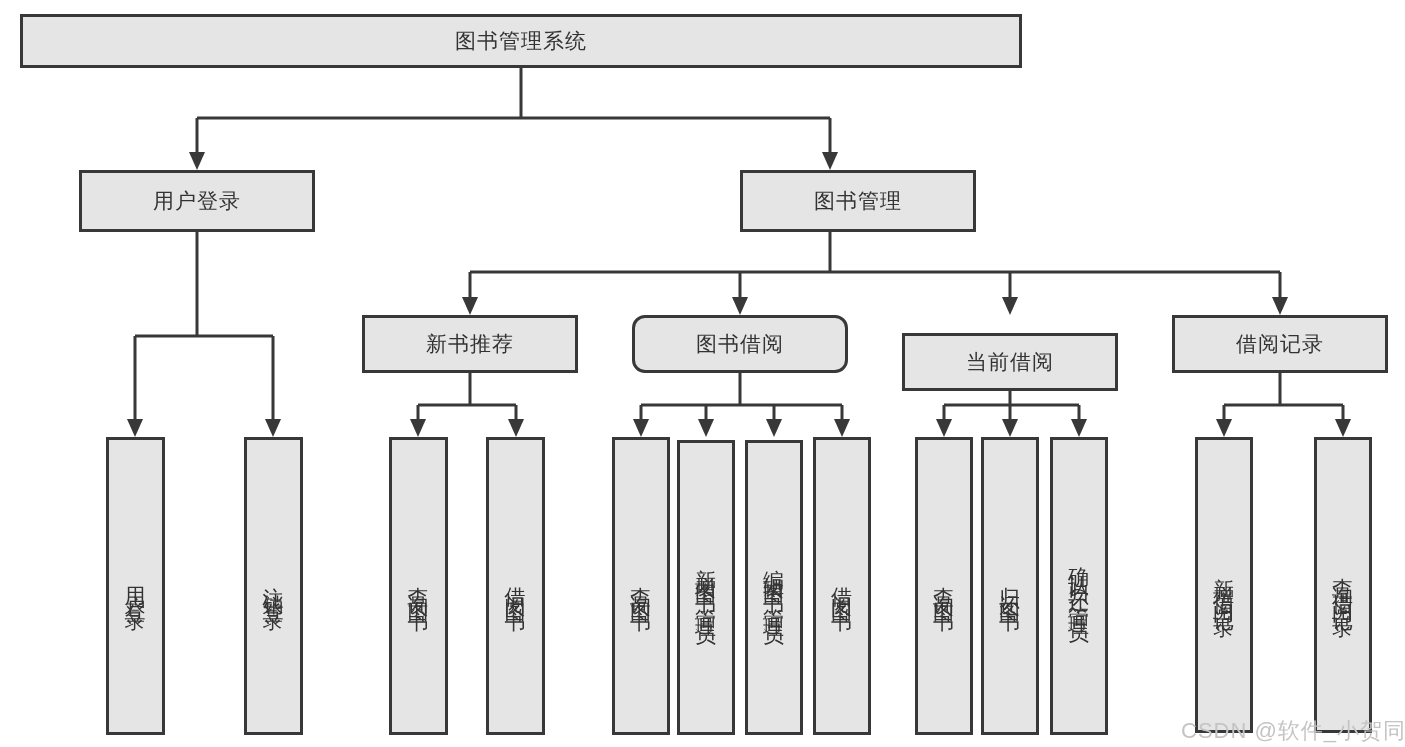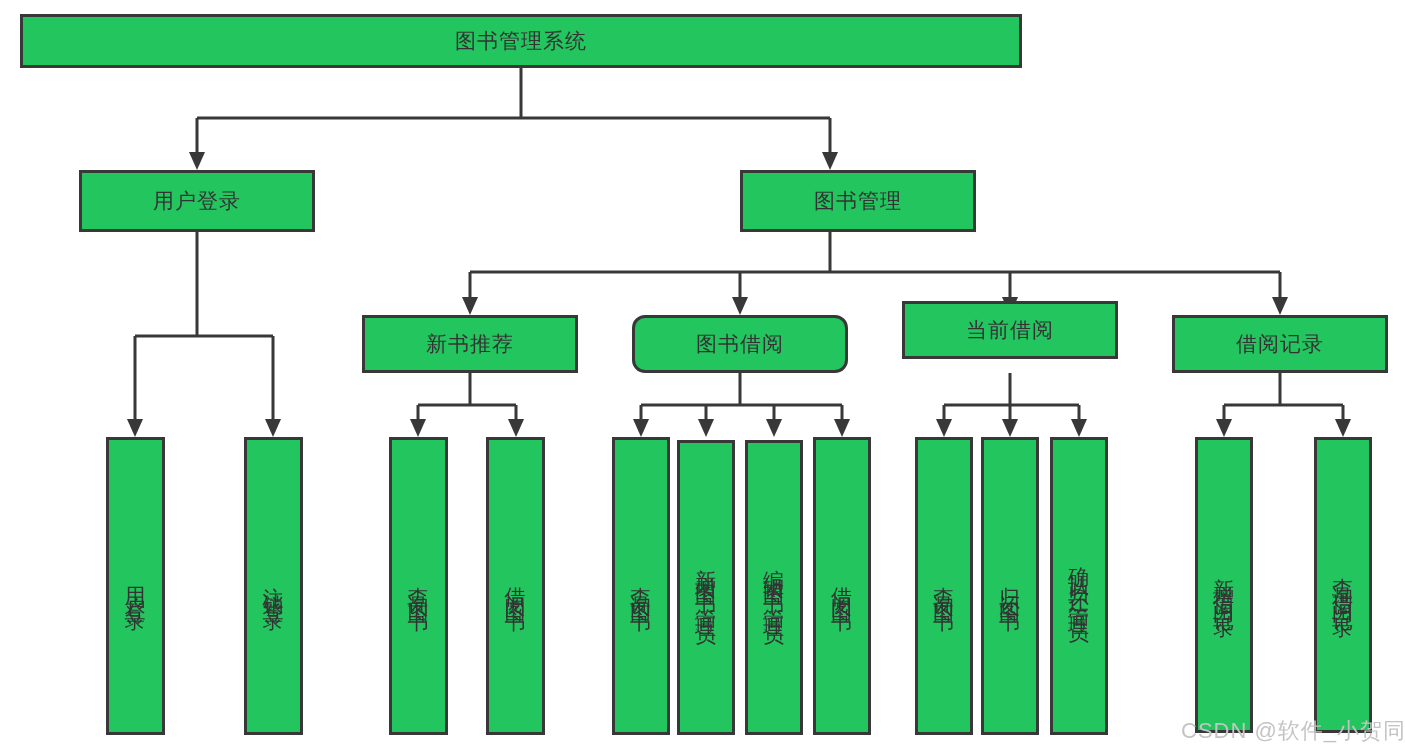--- a/index.html
+++ b/index.html
@@ -16,21 +16,21 @@
     position: absolute;
     left: 0; top: 0;
     width: 1405px; height: 747px;
     pointer-events: none;
     z-index: 1;
   }
   .node {
     position: absolute;
     box-sizing: border-box;
     border: 3px solid #383838;
-    background: #22c55e;
+    background: #e5e5e5;
     display: flex;
     align-items: center;
     justify-content: center;
     z-index: 2;
   }
   .node.h span {
     font-size: 21px;
     letter-spacing: 1px;
     white-space: nowrap;
     color: #333333;
@@ -107,21 +107,21 @@
   <div class="node h" style="left:712px; top:170px; width:236px; height:62px;margin-left:28px;">
     <span>图书管理</span>
   </div>
 
   <div class="node h" style="left:362px; top:315px; width:216px; height:58px;">
     <span>新书推荐</span>
   </div>
   <div class="node h" style="left:632px; top:315px; width:216px; height:58px;border-radius:13px;">
     <span>图书借阅</span>
   </div>
-  <div class="node h" style="left:902px; top:301px; width:216px; height:58px;">
+  <div class="node h" style="left:902px; top:333px; width:216px; height:58px;">
     <span>当前借阅</span>
   </div>
   <div class="node h" style="left:1172px; top:315px; width:216px; height:58px;">
     <span>借阅记录</span>
   </div>
 
   <div class="node v" style="left:106px; top:437px; width:59px; height:298px;">
     <span>用户登录</span>
   </div>
   <div class="node v" style="left:244px; top:437px; width:59px; height:298px;">

